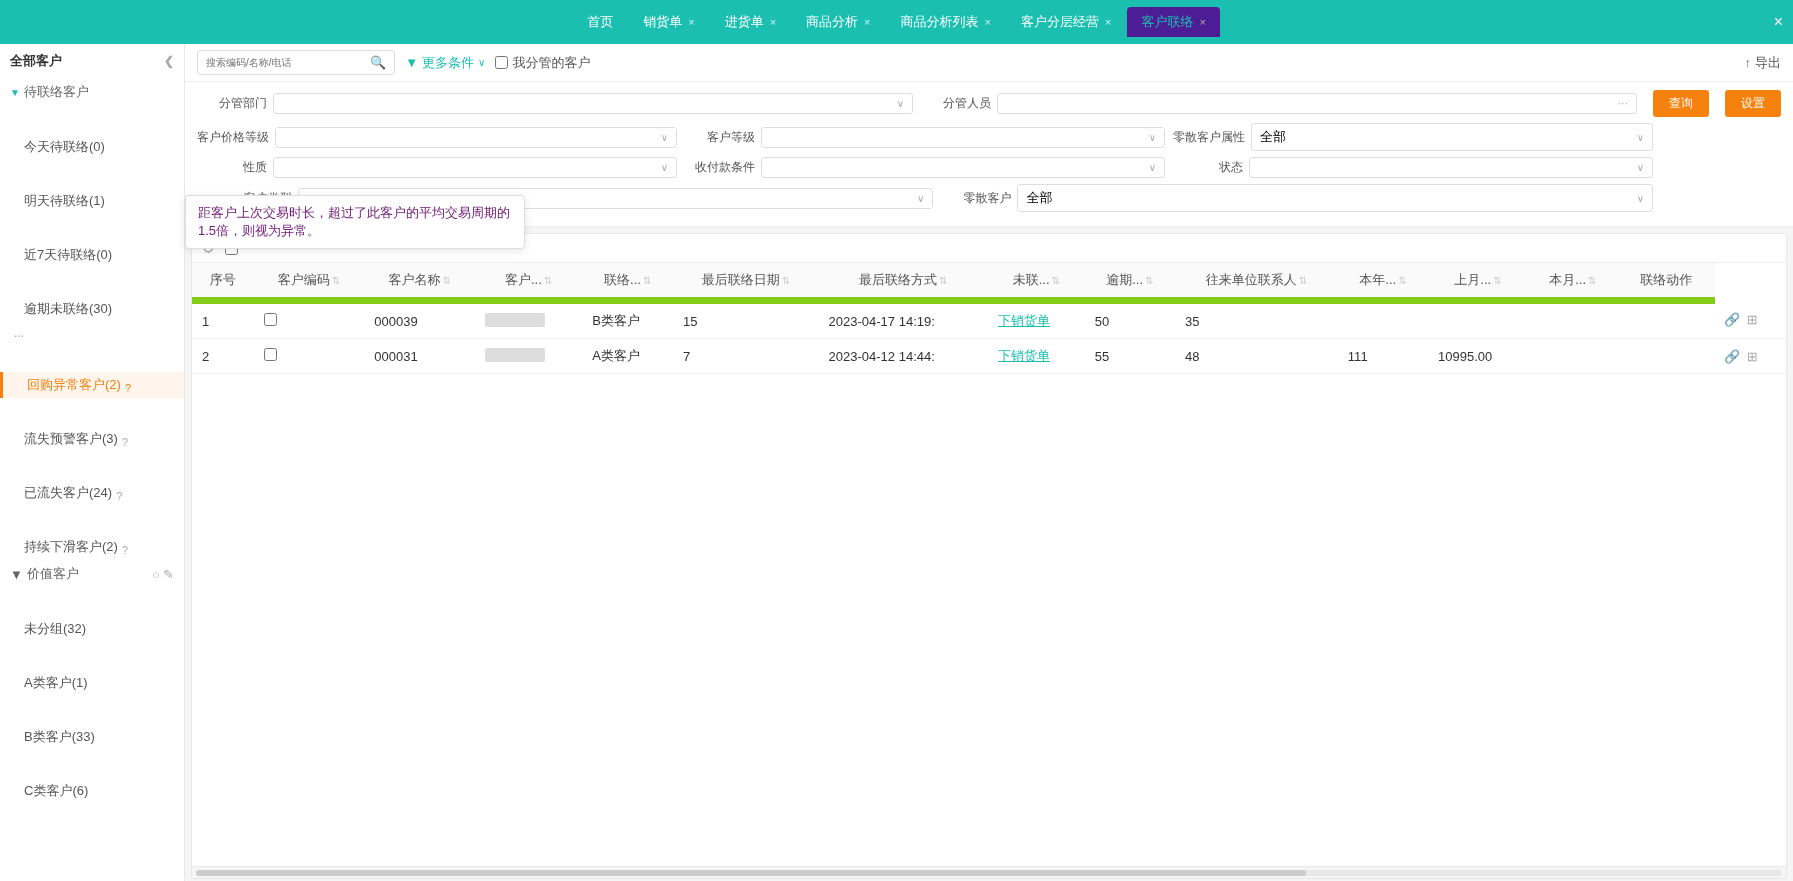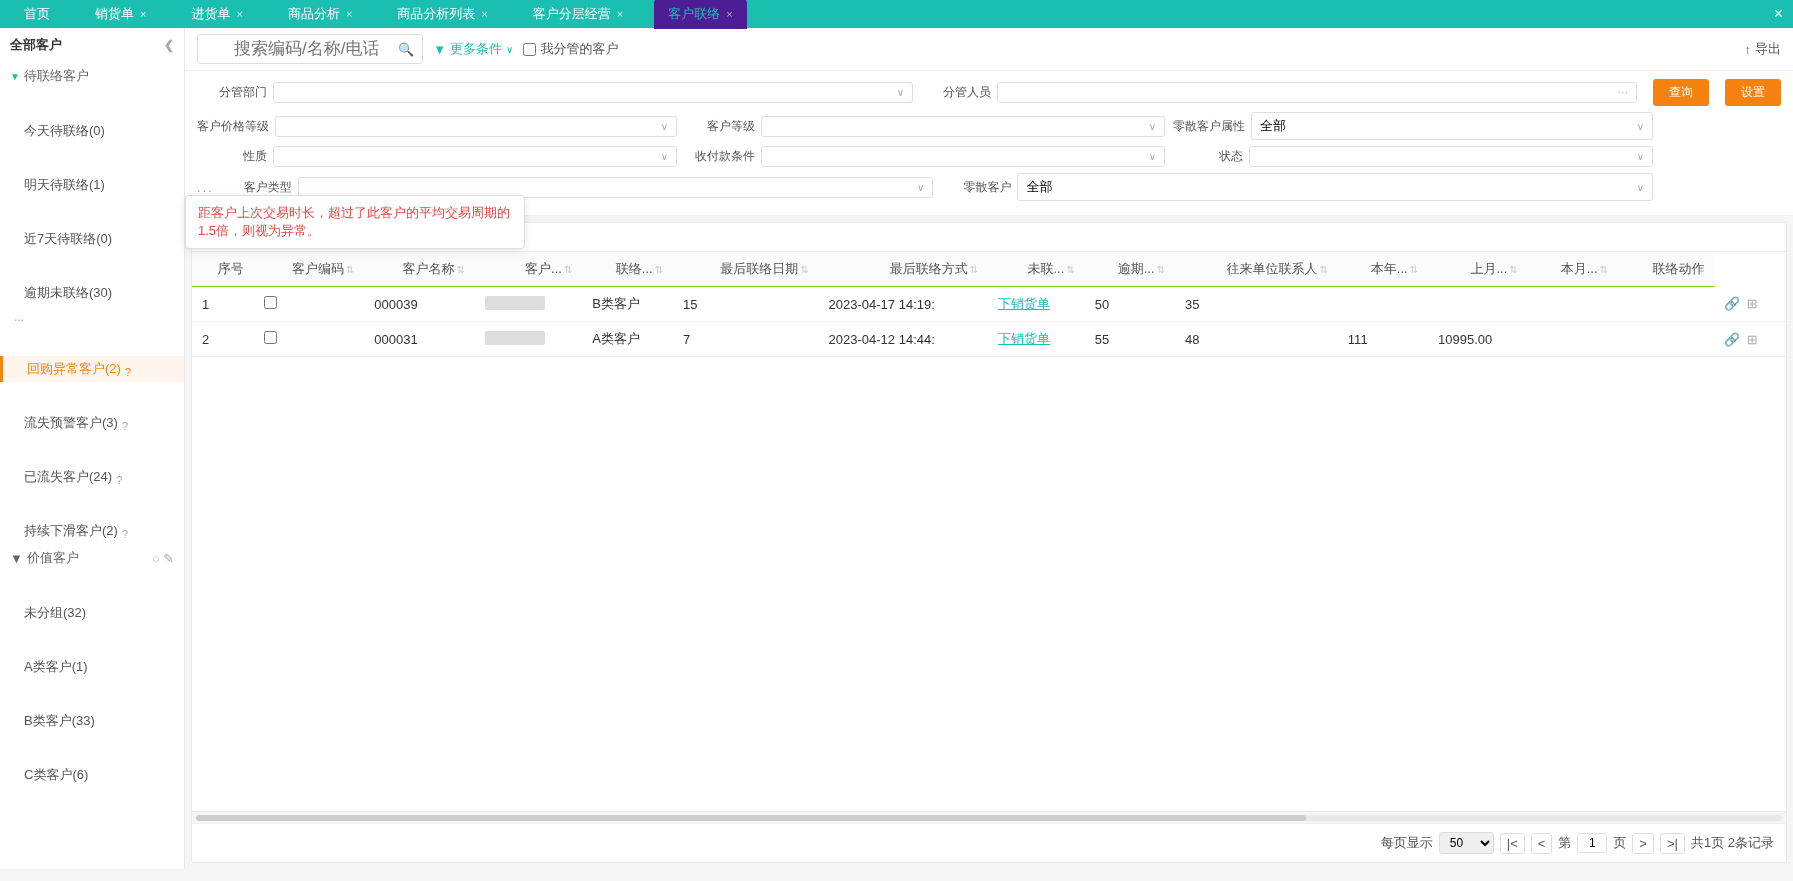--- a/index.html
+++ b/index.html
@@ -1,20 +1,20 @@
 <!DOCTYPE html>
 <html><head>
   <meta charset="utf-8">
   <style>
     * { box-sizing: border-box; margin: 0; padding: 0; font-family: 'Microsoft YaHei', Arial, sans-serif; font-size: 13px; }
     body { background: #f5f5f5; width: 1793px; min-height: 881px; overflow: hidden; }
 
     
     .top-nav {
-      display: flex; align-items: center; background: #1bbfb0; height: 28px; padding: 0 10px; gap: 17px; position: relative;
+      display: flex; align-items: center; background: #1bbfb0; height: 44px; padding: 0 10px; gap: 2px; position: relative; justify-content: center;
     }
     .nav-tab {
       display: flex; align-items: center; padding: 6px 14px; color: #fff; cursor: pointer; border-radius: 4px 4px 0 0; font-size: 13px; white-space: nowrap;
     }
     .nav-tab.active { background: #4c1d95; color: #1bbfb0; }
     .nav-tab .close-x { margin-left: 6px; font-size: 11px; color: rgba(255,255,255,0.8); }
     .nav-tab.active .close-x { color: #aaa; }
     .nav-close-all { position: absolute; right: 10px; color: #fff; cursor: pointer; font-size: 16px; }
 
     
@@ -46,36 +46,36 @@
     }
     .sidebar-item.orange-active { background: #fff5ec; color: #f5820f; border-left: 3px solid #f5820f; }
     .sidebar-value-group-header {
       display: flex; align-items: center; padding: 5px 10px; color: #666; font-size: 12px; cursor: pointer; justify-content: space-between;
     }
     .sidebar-value-group-header .left { display: flex; align-items: center; gap: 4px; }
     .sidebar-value-group-header .icons { display: flex; gap: 3px; }
 
     
     .tooltip-box {
-      position: absolute; left: 185px; top: 195px; z-index: 100; background: #fff; border: 1px solid #ddd; border-radius: 4px; padding: 8px 12px; font-size: 12px; color: #ef4444; max-width: 340px; box-shadow: 0 2px 8px rgba(0,0,0,0.1);
+      position: absolute; left: 185px; top: 195px; z-index: 100; background: #fff; border: 1px solid #ddd; border-radius: 4px; padding: 8px 12px; font-size: 12px; color: #701a75; max-width: 340px; box-shadow: 0 2px 8px rgba(0,0,0,0.1);
     }
 
     
     .content-area {
       flex: 1; display: flex; flex-direction: column; background: #f5f5f5; overflow: hidden;
     }
 
     
     .filter-bar {
       background: #fff; padding: 6px 12px; border-bottom: 1px solid #eee; display: flex; align-items: center; gap: 10px; flex-wrap: wrap;
     }
     .filter-search-box {
       display: flex; align-items: center; border: 1px solid #ddd; border-radius: 3px; padding: 4px 8px; background: #fff; gap: 4px;
     }
-    .filter-search-box input { border: none; outline: none; font-size: 17px; width: 160px; margin-left: 28px; }
+    .filter-search-box input { border: none; outline: none; font-size: 10px; width: 160px; }
     .filter-more-btn {
       display: flex; align-items: center; gap: 4px; color: #1bbfb0; cursor: pointer; font-size: 12px;
     }
     .filter-checkbox { display: flex; align-items: center; gap: 4px; font-size: 12px; color: #555; cursor: pointer; }
     .export-btn {
       margin-left: auto; display: flex; align-items: center; gap: 4px; color: #555; cursor: pointer; font-size: 12px;
     }
 
     
     .advanced-filters {
@@ -105,21 +105,21 @@
       flex: 1; background: #fff; margin: 6px; border: 1px solid #e8e8e8; border-radius: 2px; overflow: auto; display: flex; flex-direction: column;
     }
     .table-toolbar {
       display: flex; align-items: center; padding: 6px 10px; border-bottom: 1px solid #eee; gap: 10px;
     }
     .gear-icon { color: #aaa; cursor: pointer; font-size: 14px; }
 
     table { width: 100%; border-collapse: collapse; font-size: 12px; }
     thead tr { background: #fafafa; }
     th {
-      padding: 8px 10px; text-align: right; color: #555; font-weight: normal; border-bottom: 1px solid #84cc16; white-space: nowrap; position: relative;
+      padding: 8px 10px; text-align: center; color: #555; font-weight: normal; border-bottom: 7px solid #84cc16; white-space: nowrap; position: relative;
     }
     th .sort-icon { color: #ccc; font-size: 10px; margin-left: 2px; }
     td {
       padding: 8px 10px; border-bottom: 1px solid #f0f0f0; color: #333; white-space: nowrap;
     }
     .link-text { color: #1bbfb0; text-decoration: underline; cursor: pointer; }
     .row-actions { display: flex; gap: 6px; color: #aaa; cursor: pointer; }
     .blurred-name { background: #ddd; color: transparent; border-radius: 2px; display: inline-block; width: 60px; height: 14px; }
 
     
@@ -426,35 +426,19 @@
           </tbody>
         </table>
       </div>
 
       <div class="scroll-bar-area">
         <div class="scroll-bar-track">
           <div class="scroll-bar-thumb"></div>
         </div>
       </div>
 
-      <div class="pagination">
-        <span>每页显示</span>
-        <select class="page-size-select">
-          <option>50</option>
-          <option>20</option>
-          <option>100</option>
-        </select>
-        <button class="page-nav-btn">|&lt;</button>
-        <button class="page-nav-btn">&lt;</button>
-        <span>第</span>
-        <input type="text" class="page-input" value="1" style="">
-        <span>页</span>
-        <button class="page-nav-btn">&gt;</button>
-        <button class="page-nav-btn">&gt;|</button>
-        <span>共1页 2条记录</span>
-      </div>
     </div>
   </div>
 </div>
 
 <div class="tooltip-box">
   <span>距客户上次交易时长，超过了此客户的平均交易周期的1.5倍，则视为异常。</span>
 </div>
 
 </body></html>

